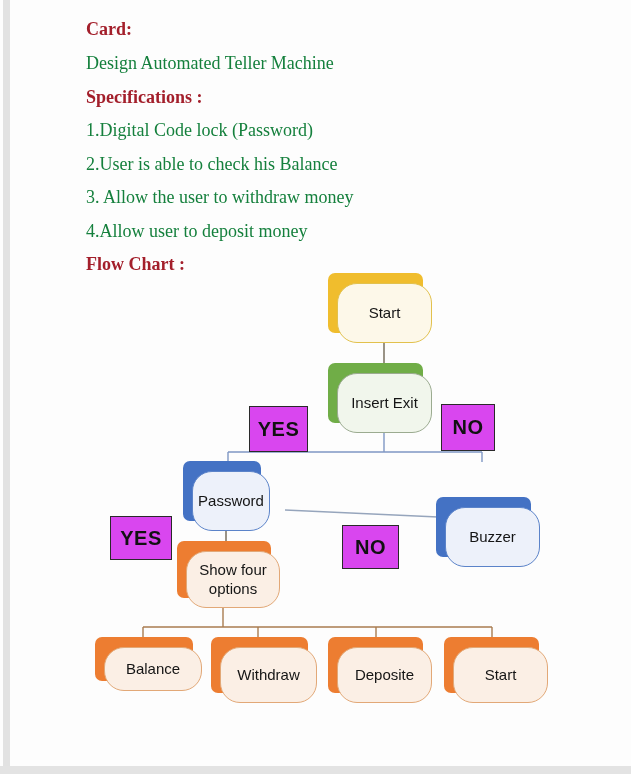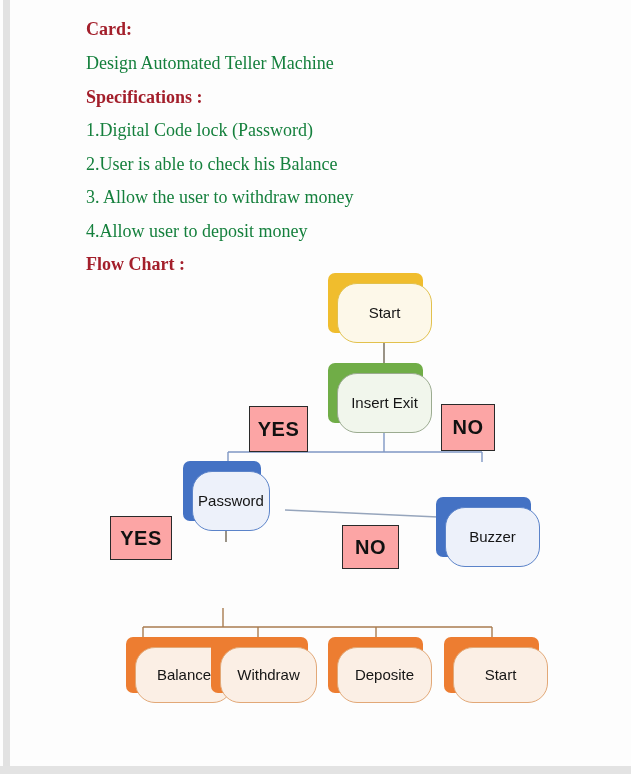--- a/index.html
+++ b/index.html
@@ -38,27 +38,27 @@
   .c-blue .back{background:var(--blue,#4472c4);}
   .c-blue .front{background:var(--blue-front,#edf1fa);border-color:var(--blue-border,#5b83c9);}
   .c-orange .back{background:var(--orange,#ed7d31);}
   .c-orange .front{background:var(--orange-front,#fbefe5);border-color:var(--orange-border,#e2a877);}
 
   .n-start        {left:337px;top:283px;width:95px;height:60px;}
   .n-insert-card  {left:337px;top:373px;width:95px;height:60px;}
   .n-password     {left:192px;top:471px;width:78px;height:60px;}
   .n-buzzer       {left:445px;top:471px;width:95px;height:60px;margin-top:36px;}
   .n-show-options {left:186px;top:551px;width:94px;height:57px;}
-  .n-balance      {left:104px;top:647px;width:98px;height:56px;margin-left:31px;}
+  .n-balance      {left:104px;top:647px;width:98px;height:44px;}
   .n-withdraw     {left:220px;top:647px;width:97px;height:56px;}
   .n-deposite     {left:337px;top:647px;width:95px;height:56px;}
   .n-exit         {left:453px;top:647px;width:95px;height:56px;}
 
   .branch-label{
-    position:absolute;background:#fca5a5;border:1.5px solid #2a2a2a;
+    position:absolute;background:#d946ef;border:1.5px solid #2a2a2a;
     display:flex;align-items:center;justify-content:center;
     font-size:20px;font-weight:600;color:#111;letter-spacing:0.5px;
   }
   .bl-yes-top {left:249px;top:406px;width:57px;height:44px;}
   .bl-no-top  {left:441px;top:404px;width:52px;height:45px;}
   .bl-yes-left{left:110px;top:516px;width:60px;height:42px;}
   .bl-no-mid  {left:342px;top:525px;width:55px;height:42px;}
 </style>
 </head>
 <body>
@@ -113,20 +113,26 @@
     </div>
   </div>
 
   <div class="node c-blue n-buzzer">
     <div class="back"></div>
     <div class="front">
       <span>Buzzer</span>
     </div>
   </div>
 
+  <div class="node c-orange n-show-options">
+    <div class="back"></div>
+    <div class="front">
+      <span>Show four options</span>
+    </div>
+  </div>
 
   <div class="node c-orange n-balance">
     <div class="back"></div>
     <div class="front">
       <span>Balance</span>
     </div>
   </div>
 
   <div class="node c-orange n-withdraw">
     <div class="back"></div>

